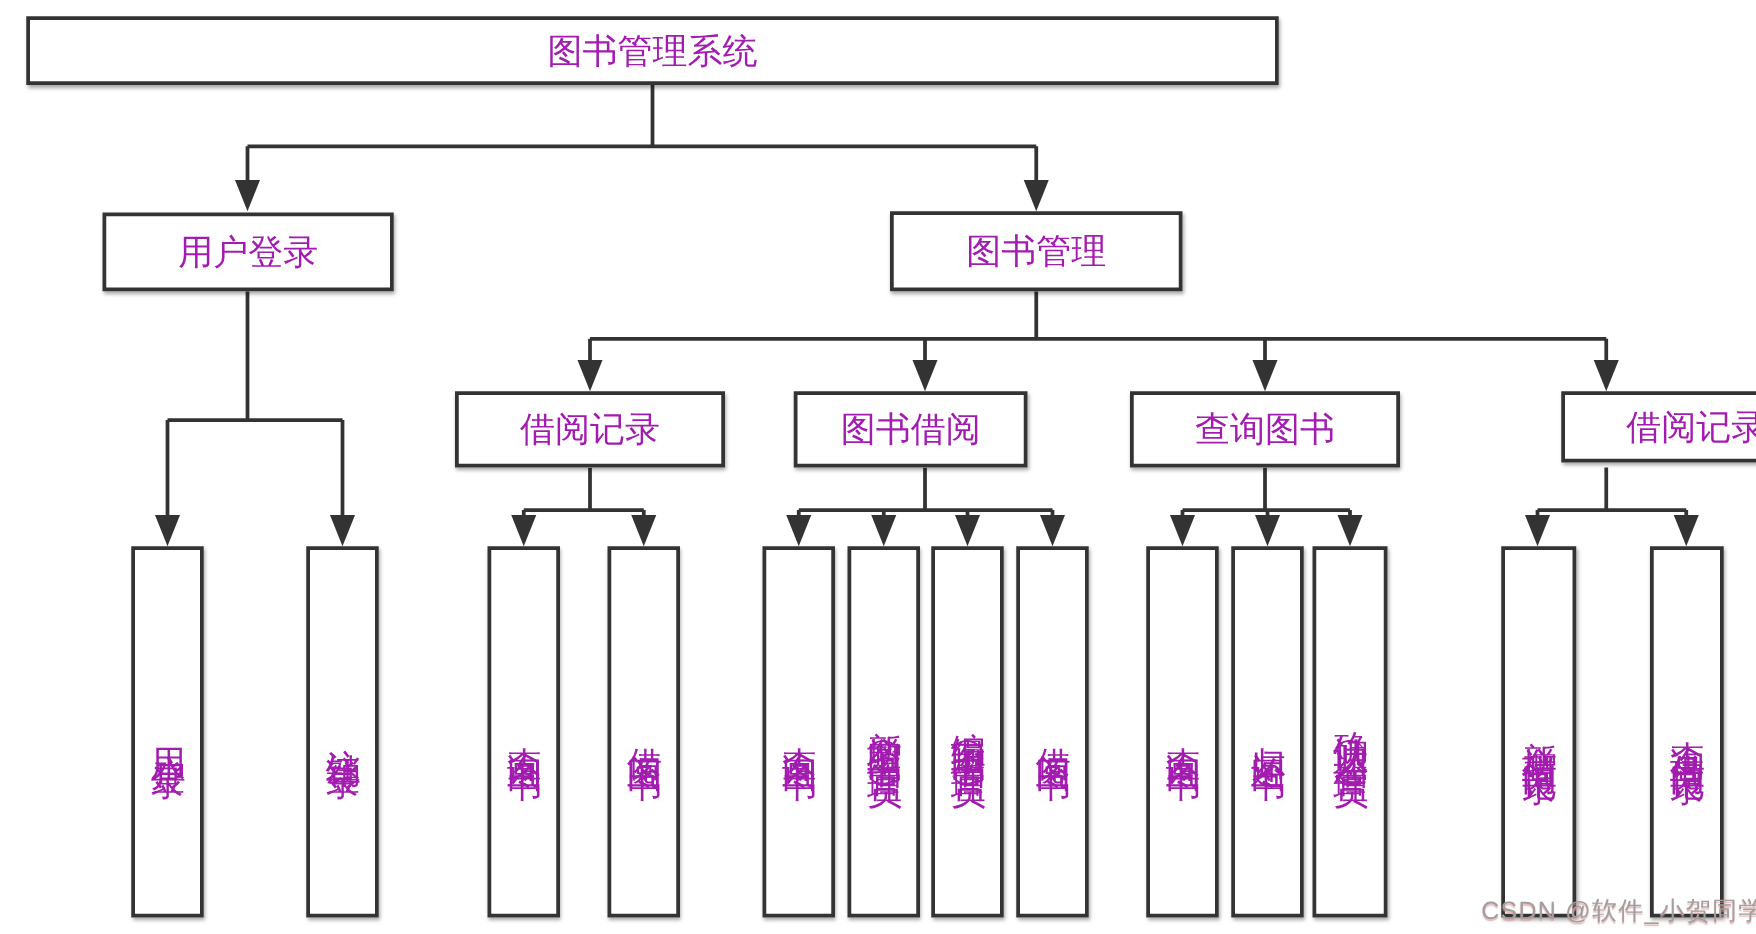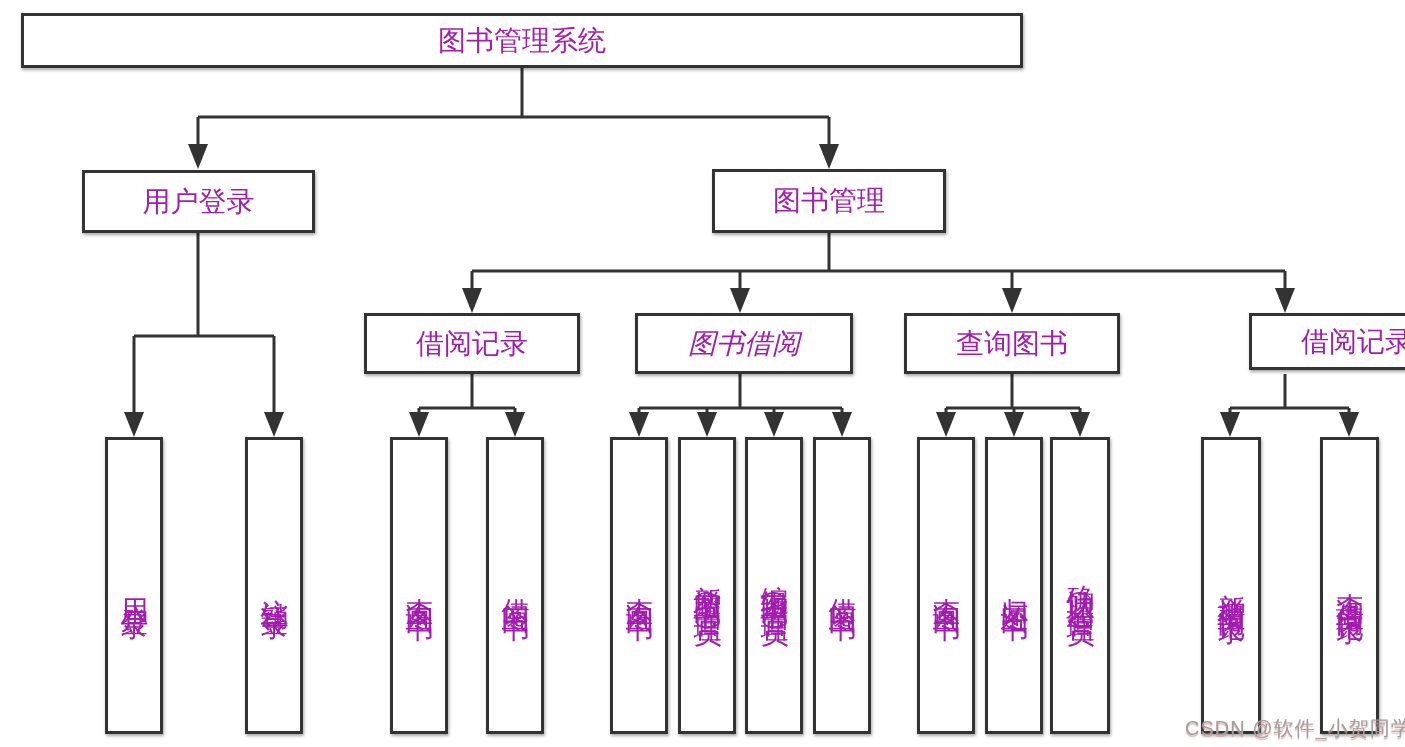--- a/index.html
+++ b/index.html
@@ -100,21 +100,21 @@
       <polygon points="1339,412 1359,412 1349,437"></polygon>
     </g>
   </svg>
 
   <div class="node" style="left:21px; top:13px; width:1002px; height:55px;">图书管理系统</div>
 
   <div class="node" style="left:82px; top:170px; width:233px; height:63px;">用户登录</div>
   <div class="node" style="left:712px; top:169px; width:234px; height:64px;">图书管理</div>
 
   <div class="node" style="left:364px; top:313px; width:216px; height:61px;">借阅记录</div>
-  <div class="node" style="left:635px; top:313px; width:218px; height:61px;font-style:italic;">图书借阅</div>
+  <div class="node" style="left:635px; top:313px; width:187px; height:61px;">图书借阅</div>
   <div class="node" style="left:904px; top:313px; width:216px; height:61px;">查询图书</div>
   <div class="node" style="left:1205px; top:313px; width:216px; height:57px;margin-left:44px;">借阅记录</div>
 
   <div class="vnode" style="left:105px; top:437px; width:58px; height:297px;">用户登录</div>
   <div class="vnode" style="left:245px; top:437px; width:58px; height:297px;">注销登录</div>
 
   <div class="vnode" style="left:390px; top:437px; width:58px; height:297px;">查询图书</div>
   <div class="vnode" style="left:486px; top:437px; width:58px; height:297px;">借阅图书</div>
 
   <div class="vnode" style="left:610px; top:437px; width:58px; height:297px;">查询图书</div>

